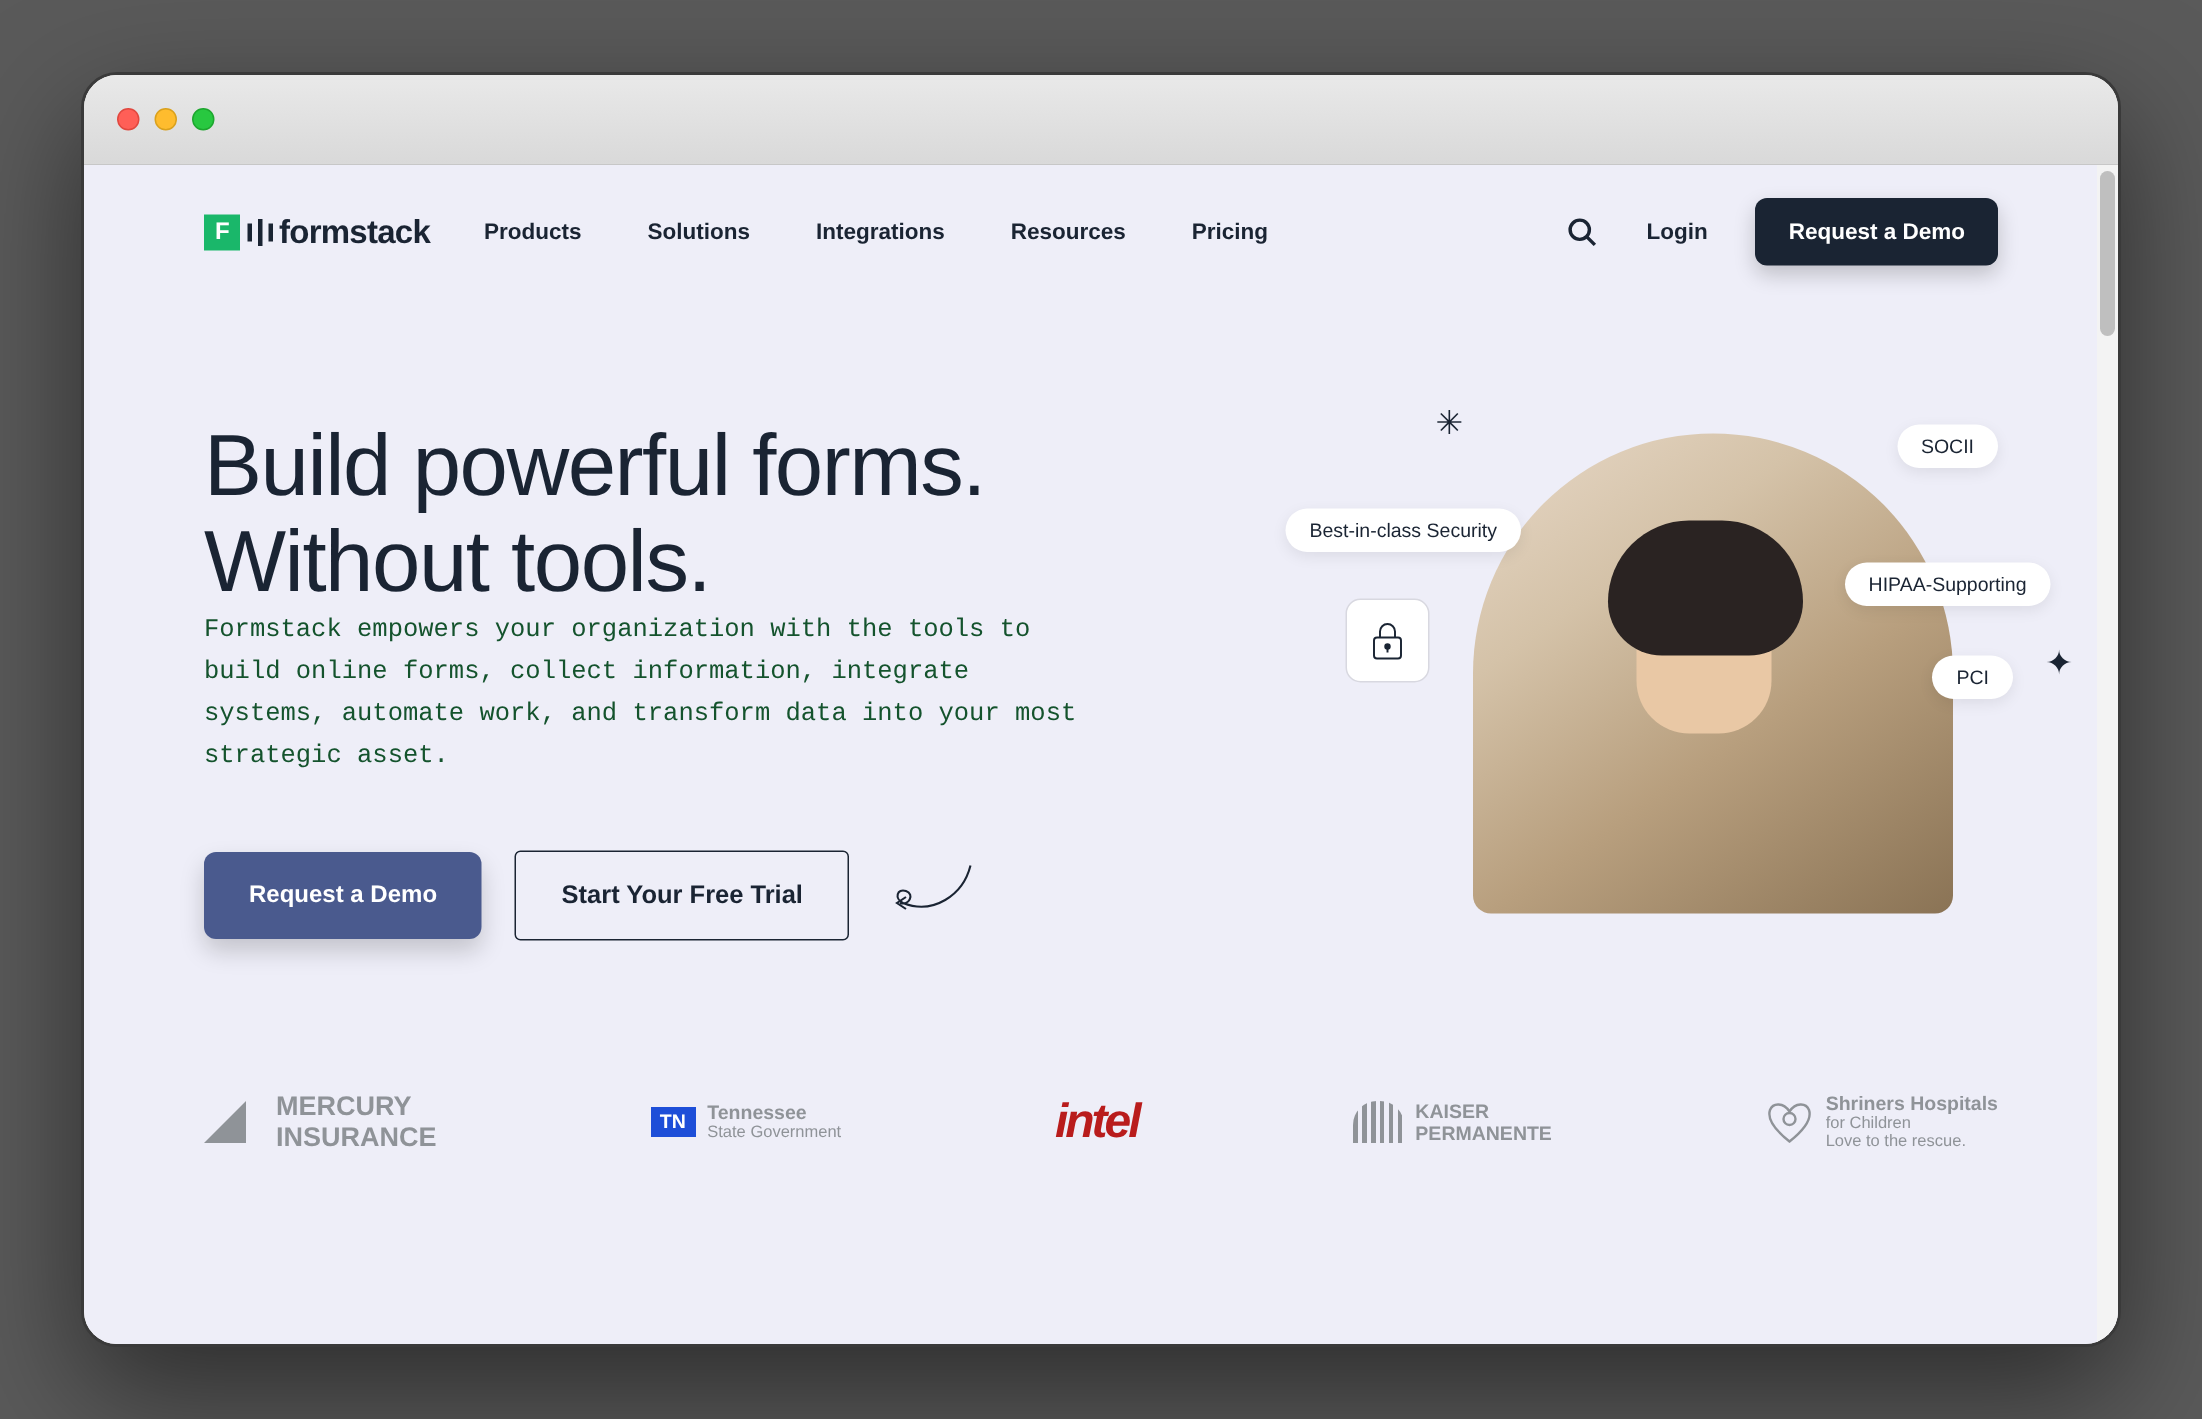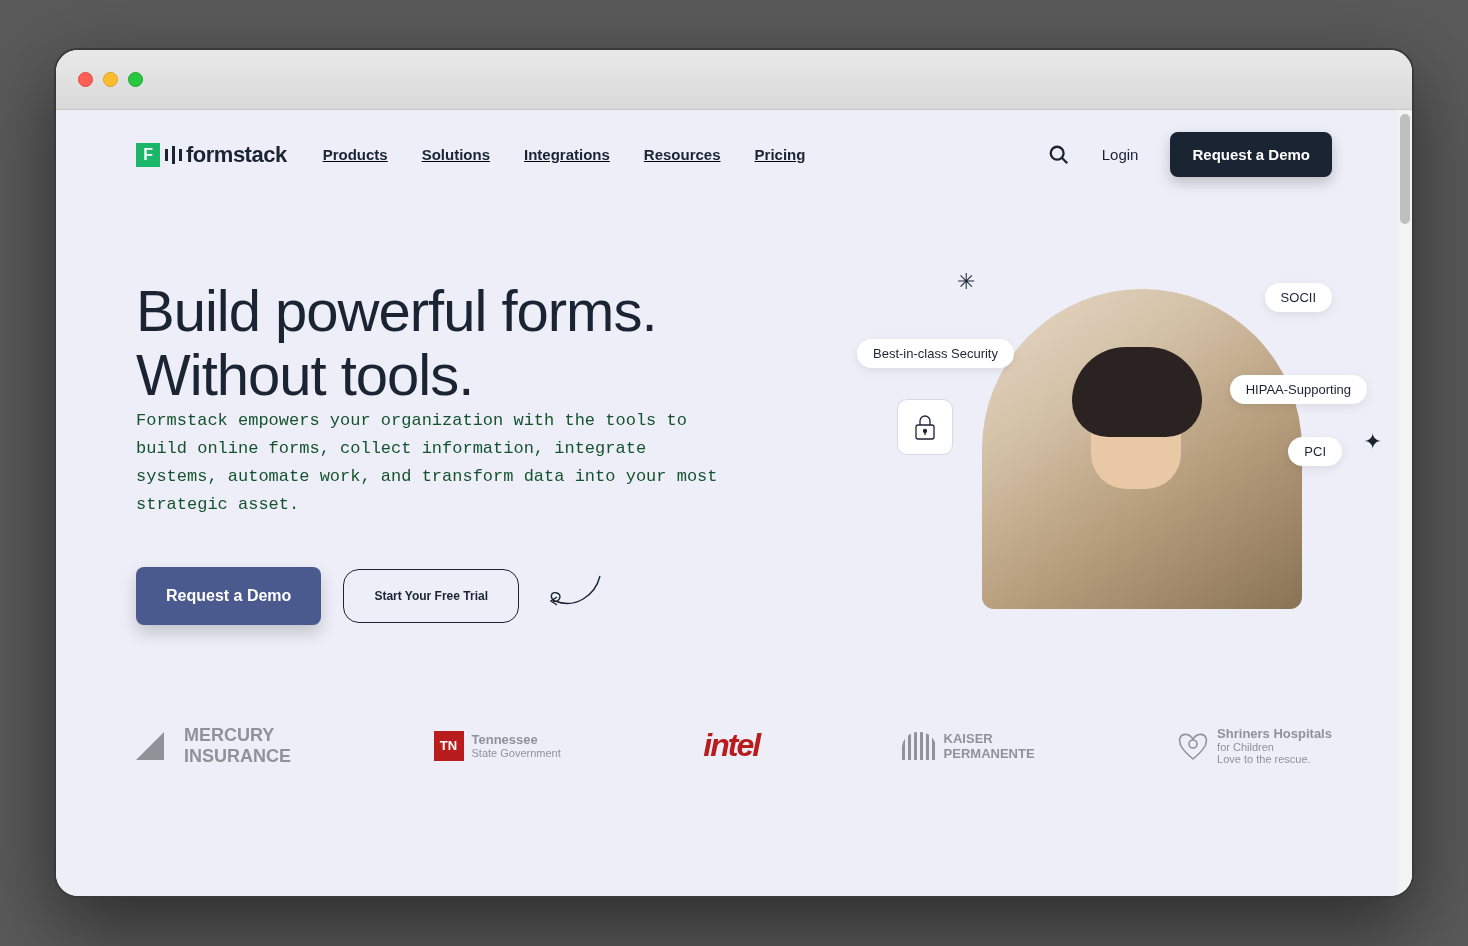--- a/index.html
+++ b/index.html
@@ -86,31 +86,31 @@
   margin-right: 3px;
 }
 .logo-tick {
   display: inline-block;
   width: 3px;
   height: 18px;
   background: #1a2433;
   margin-right: 2px;
 }
 .logo-tick.short { height: 12px; }
-.nav-links { display: flex; gap: 34px; text-decoration: underline; }
+.nav-links { display: flex; gap: 44px; }
 .nav-link {
   font-size: 15px;
   font-weight: 600;
   color: #1a2433;
   cursor: pointer;
 }
 .nav-spacer { flex: 1; }
 .nav-right { display: flex; align-items: center; gap: 32px; }
 .search-btn { width: 22px; height: 22px; cursor: pointer; }
-.login-link { font-size: 15px; font-weight: 400; color: #1a2433; cursor: pointer; }
+.login-link { font-size: 15px; font-weight: 700; color: #1a2433; cursor: pointer; }
 .cta-nav {
   background: #1a2433;
   color: #fff;
   border: none;
   padding: 14px 22px;
   border-radius: 8px;
   font-size: 15px;
   font-weight: 600;
   cursor: pointer;
   box-shadow: 0 6px 14px rgba(0,0,0,0.2);
@@ -150,22 +150,22 @@
   font-size: 16px;
   font-weight: 700;
   cursor: pointer;
   box-shadow: 0 8px 16px rgba(0,0,0,0.18);
 }
 .cta-secondary {
   background: transparent;
   color: #1a2433;
   border: 1.5px solid #1a2433;
   padding: 19px 30px;
-  border-radius: 16px;
-  font-size: 12px;
+  border-radius: 4px;
+  font-size: 17px;
   font-weight: 700;
   cursor: pointer;
 }
 .squiggle { margin-left: 4px; }
 .hero-right {
   width: 440px;
   position: relative;
 }
 .hero-image {
   width: 320px;
@@ -249,21 +249,21 @@
   font-size: 13px;
 }
 .client-logo .big { font-size: 18px; margin-left: 12px; }
 .client-logo .sub { font-size: 11px; font-weight: 400; display: block; }
 .mercury-tri {
   width: 0; height: 0;
   border-left: 28px solid transparent;
   border-bottom: 28px solid #8f9398;
 }
 .tn-box {
-  width: 30px; height: 30px; background: #b91c1c; color: #fff;
+  width: 30px; height: 20px; background: #1d4ed8; color: #fff;
   display: flex; align-items: center; justify-content: center;
   font-size: 13px; font-weight: 700;
 }
 .intel-logo { font-size: 32px; font-weight: 700; font-style: italic; color: #b91c1c; letter-spacing: -2px; }
 .kaiser-mark {
   width: 34px; height: 28px;
   background: repeating-linear-gradient(90deg, #8f9398 0 3px, transparent 3px 6px);
   border-radius: 16px 16px 0 0;
 }
 .shriners-heart {

